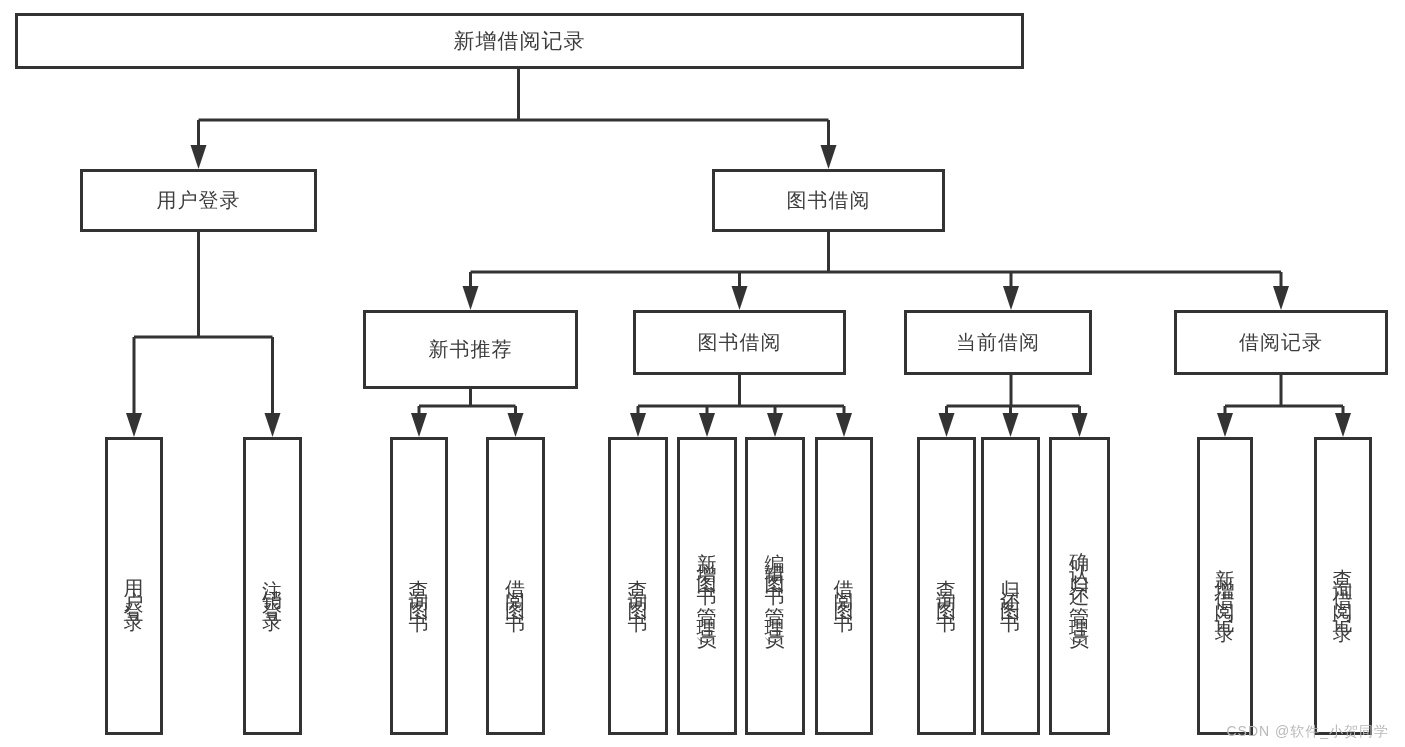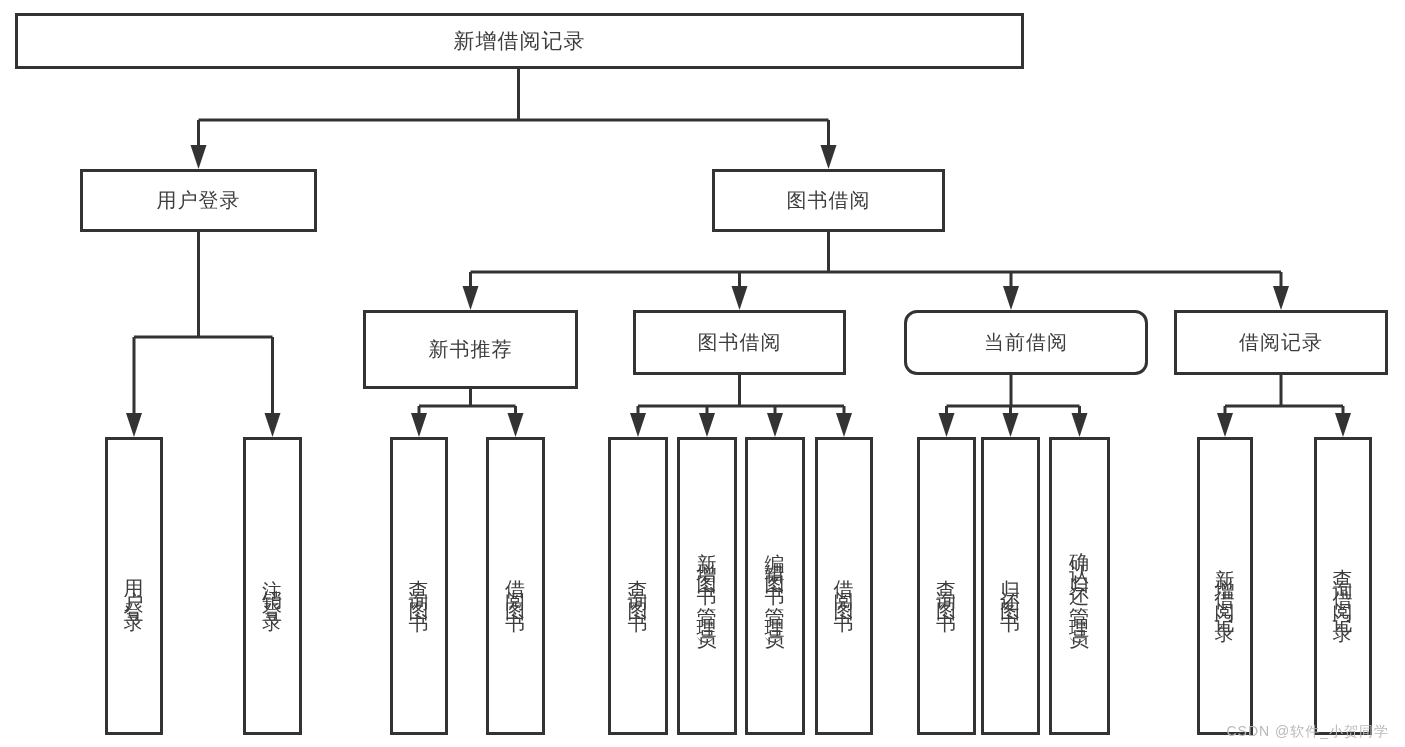--- a/index.html
+++ b/index.html
@@ -48,21 +48,21 @@
     letter-spacing: 11px;
     font-size: 20px;
     padding-left: 1px;
   }
   
   .n-root  { left: 15px;   top: 13px;  width: 1009px; height: 56px; }
   .n-l2a   { left: 80px;   top: 169px; width: 237px;  height: 63px; }
   .n-l2b   { left: 712px;  top: 169px; width: 233px;  height: 63px; }
   .n-l3a   { left: 363px;  top: 310px; width: 215px;  height: 79px; }
   .n-l3b   { left: 633px;  top: 310px; width: 213px;  height: 65px; }
-  .n-l3c   { left: 904px;  top: 310px; width: 244px;  height: 65px; border-radius: 13px; }
+  .n-l3c   { left: 904px;  top: 310px; width: 188px;  height: 65px; }
   .n-l3d   { left: 1174px; top: 310px; width: 214px;  height: 65px; }
   .leaf    { top: 437px; height: 298px; }
   .n-f01 { left: 105px;  width: 58px; }
   .n-f02 { left: 243px;  width: 59px; }
   .n-f03 { left: 390px;  width: 58px; }
   .n-f04 { left: 486px;  width: 59px; }
   .n-f05 { left: 608px;  width: 60px; }
   .n-f06 { left: 677px;  width: 60px; }
   .n-f07 { left: 745px;  width: 60px; }
   .n-f08 { left: 815px;  width: 58px; }

